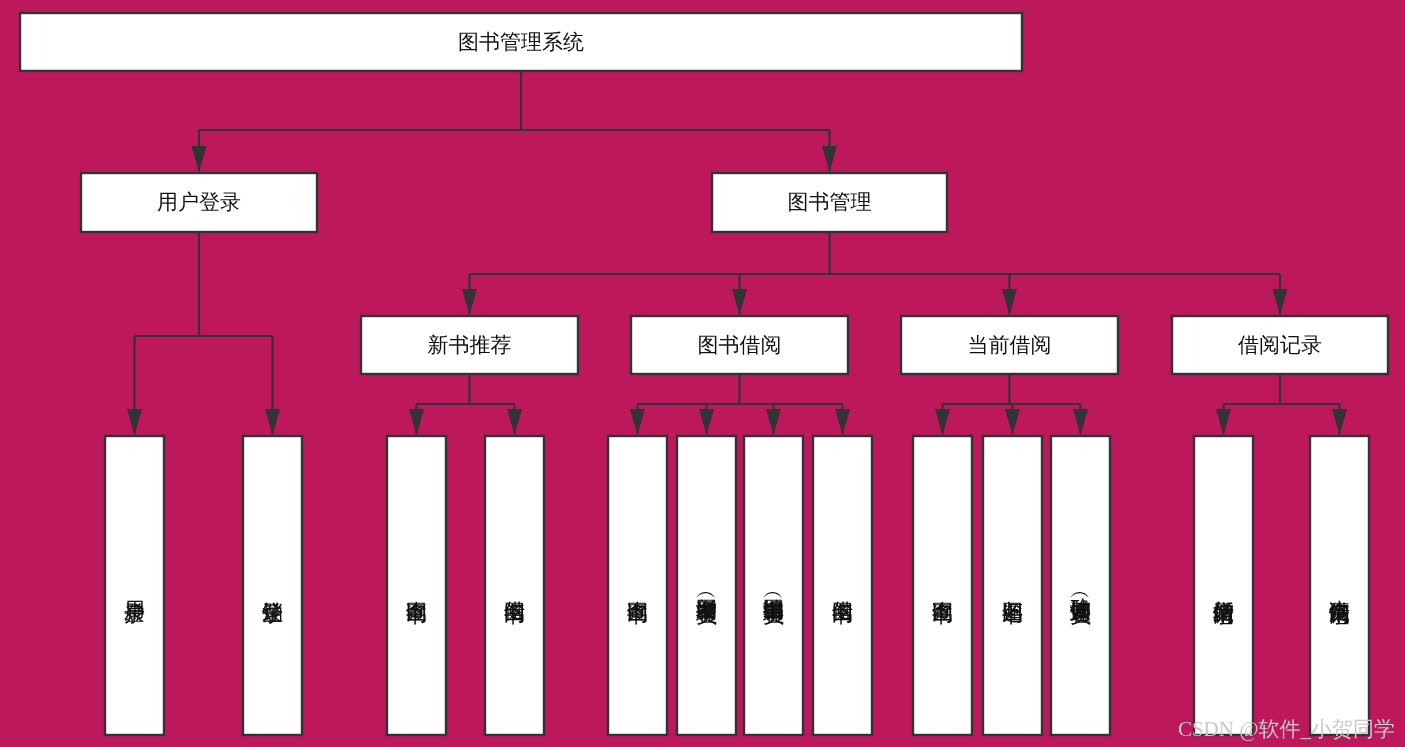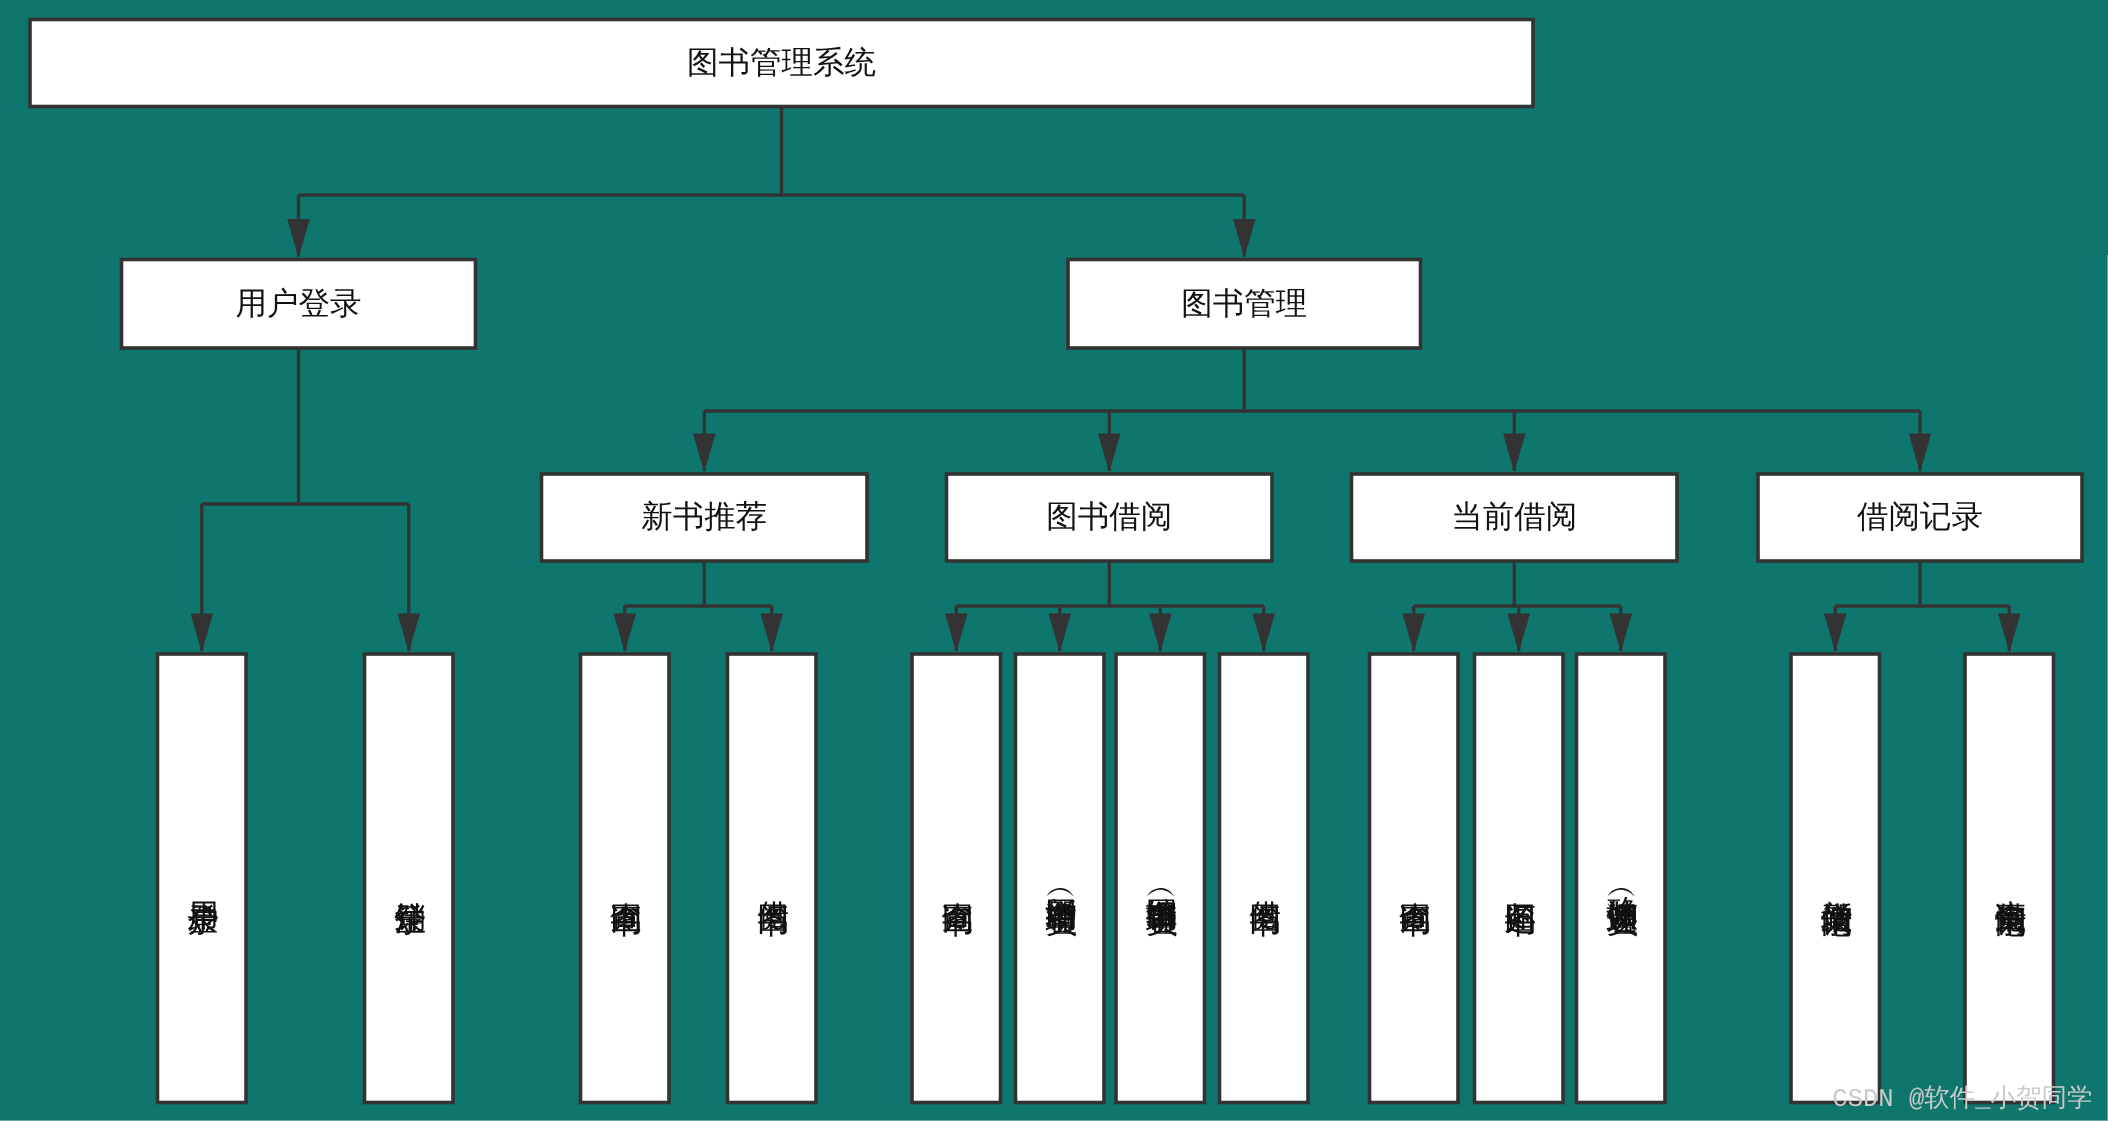--- a/index.html
+++ b/index.html
@@ -10,21 +10,21 @@
   body {
     width: 1405px;
     height: 747px;
     font-family: "Liberation Sans", sans-serif;
     overflow: hidden;
   }
   #diagram-root {
     position: relative;
     width: 1405px;
     height: 747px;
-    background: #0f766e;
+    background: #be185d;
   }
   svg#tree-svg {
     position: absolute;
     left: 0;
     top: 0;
     width: 1405px;
     height: 747px;
     display: block;
   }
   .node-box {
@@ -60,22 +60,22 @@
     line-height: 1.14;
     color: #111111;
     letter-spacing: 1px;
     white-space: nowrap;
     pointer-events: none;
   }
   .watermark {
     position: absolute;
     right: 10px;
     bottom: 4px;
-    font-family: Liberation Mono, monospace;
-    font-size: 17px;
+    font-family: Liberation Serif, serif;
+    font-size: 21px;
     color: #c9c9c9;
     white-space: nowrap;
     user-select: none;
   }
 </style>
 </head>
 <body>
 
 <div id="diagram-root">
 

